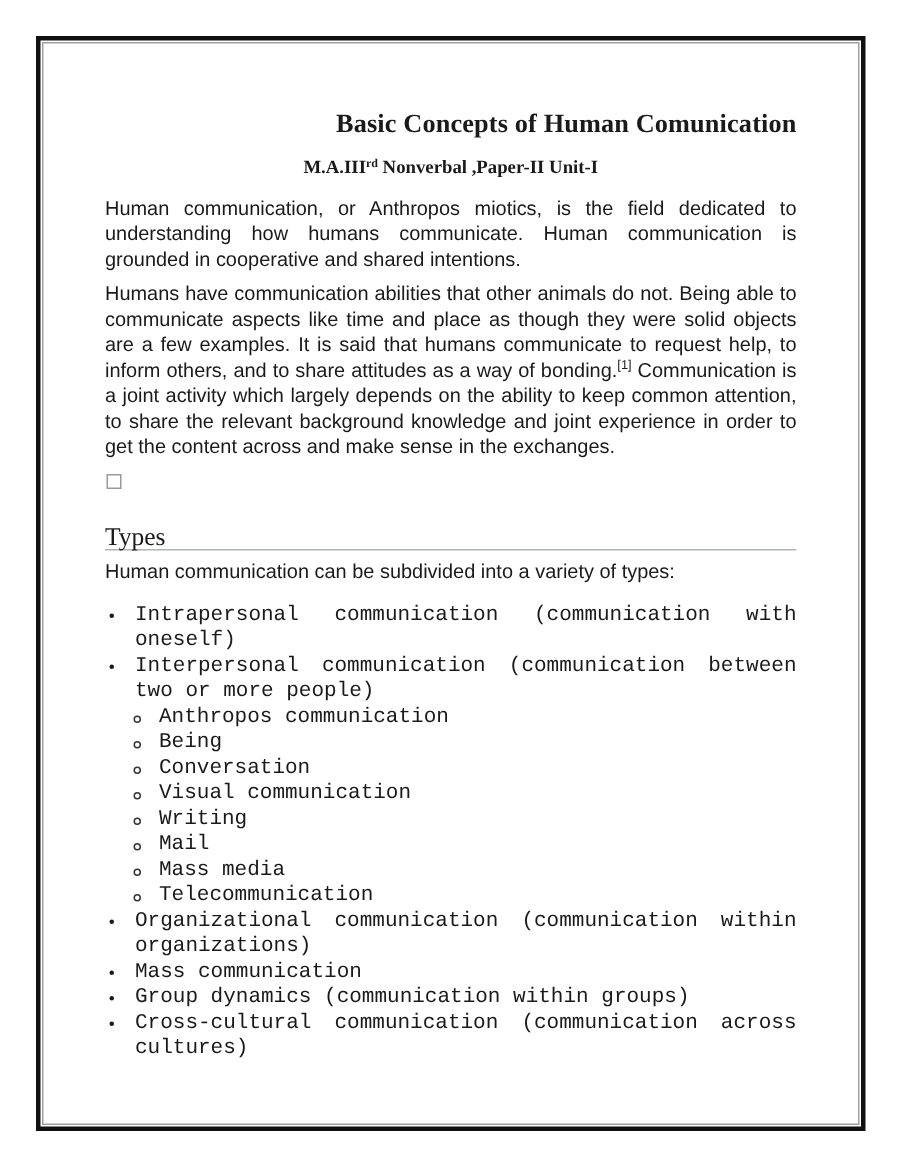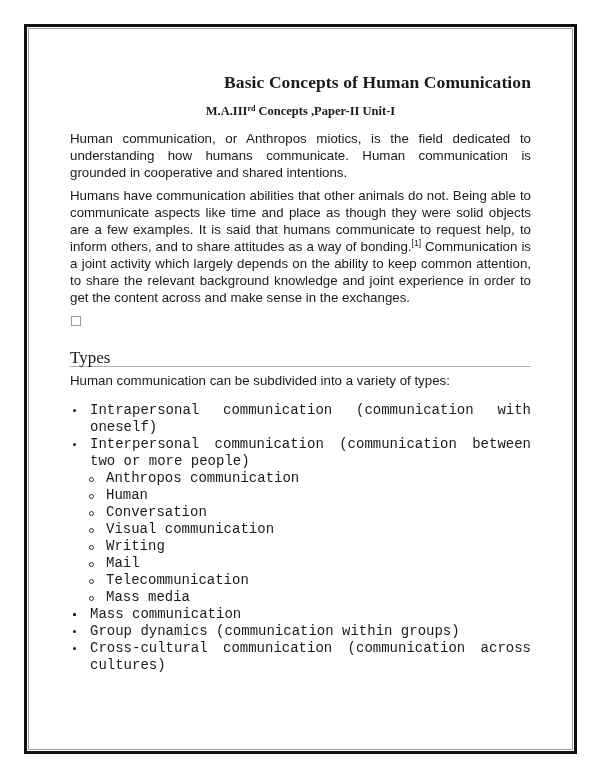--- a/index.html
+++ b/index.html
@@ -139,21 +139,21 @@
     }
   </style>
 </head>
 <body>
 
 <div class="page-frame"></div>
 
 <div class="content">
   <h1 class="title">Basic Concepts of Human Comunication</h1>
 
-  <div class="subtitle"><span>M.A.III</span><sup>rd</sup><span> Concepts ,Paper-II Unit-I</span></div>
+  <div class="subtitle"><span>M.A.III</span><sup>rd</sup><span> Nonverbal ,Paper-II Unit-I</span></div>
 
   <p class="para p1">Human communication, or Anthropos miotics, is the field dedicated to understanding how humans communicate. Human communication is grounded in cooperative and shared intentions.</p>
 
   <p class="para p2"><span>Humans have communication abilities that other animals do not. Being able to communicate aspects like time and place as though they were solid objects are a few examples. It is said that humans communicate to request help, to inform others, and to share attitudes as a way of bonding.</span><sup>[1]</sup><span> Communication is a joint activity which largely depends on the ability to keep common attention, to share the relevant background knowledge and joint experience in order to get the content across and make sense in the exchanges.</span></p>
 
   <span class="checkbox-glyph"></span>
 
   <div class="section-heading">Types</div>
 
   <p class="para intro">Human communication can be subdivided into a variety of types:</p>
@@ -161,31 +161,32 @@
   <ul class="types">
     <li>
       <span class="bullet"></span>
       <span>Intrapersonal communication (communication with oneself)</span>
     </li>
     <li>
       <span class="bullet"></span>
       <span>Interpersonal communication (communication between two or more people)</span>
       <ul class="sub sub-wrap">
         <li><span class="sub-bullet"></span><span>Anthropos communication</span></li>
-        <li><span class="sub-bullet"></span><span>Human</span></li>
+        <li><span class="sub-bullet"></span><span>Being</span></li>
         <li><span class="sub-bullet"></span><span>Conversation</span></li>
         <li><span class="sub-bullet"></span><span>Visual communication</span></li>
         <li><span class="sub-bullet"></span><span>Writing</span></li>
         <li><span class="sub-bullet"></span><span>Mail</span></li>
+        <li><span class="sub-bullet"></span><span>Mass media</span></li>
         <li><span class="sub-bullet"></span><span>Telecommunication</span></li>
-        <li><span class="sub-bullet"></span><span>Mass media</span></li>
       </ul>
     </li>
     <li>
       <span class="bullet"></span>
+      <span>Organizational communication (communication within organizations)</span>
     </li>
     <li>
       <span class="bullet"></span>
       <span>Mass communication</span>
     </li>
     <li>
       <span class="bullet"></span>
       <span>Group dynamics (communication within groups)</span>
     </li>
     <li>

